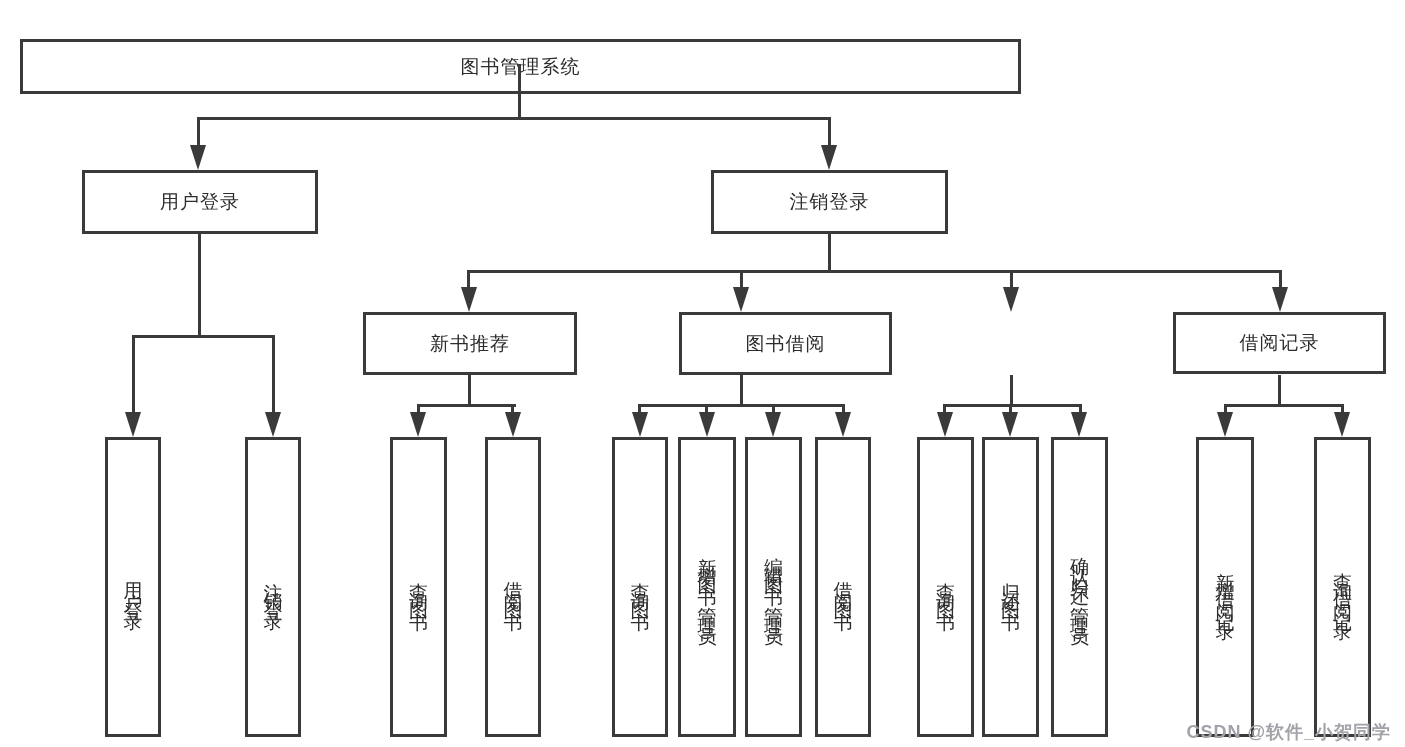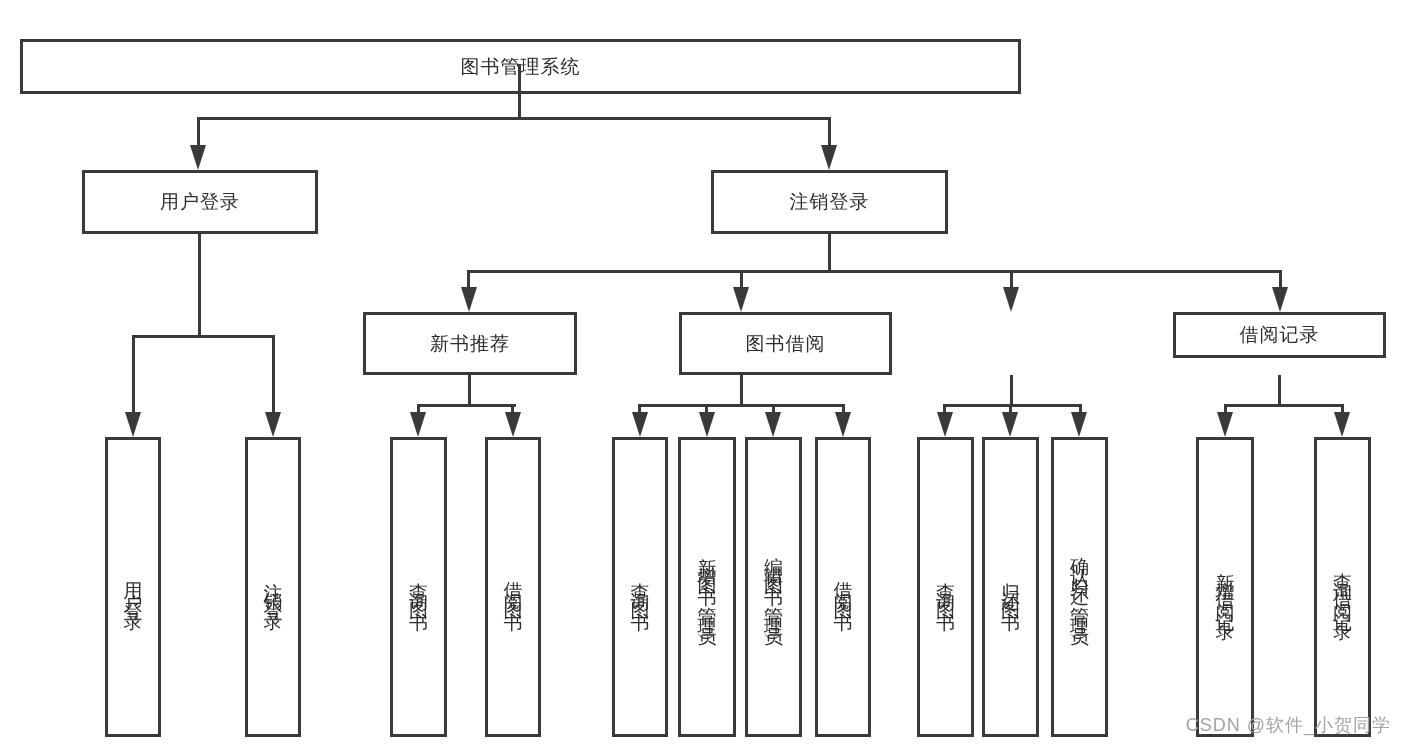--- a/index.html
+++ b/index.html
@@ -21,23 +21,24 @@
     white-space:nowrap;
   }
   .lv{position:absolute;width:3px;background:var(--line,#3a3a3a);}
   .lh{position:absolute;height:3px;background:var(--line,#3a3a3a);}
   .tri{
     position:absolute;width:0;height:0;
     border-left:8px solid transparent;border-right:8px solid transparent;
     border-top:25px solid var(--line,#3a3a3a);
   }
   .watermark{
-    position:absolute;right:14px;bottom:10px;
+    position:absolute;right:14px;bottom:3px;
     font-size:18px;letter-spacing:1px;
     color:var(--watermark,#a2a2a9);
+    font-weight:bold;
   }
 </style>
 </head>
 <body>
 
 <div id="canvas">
 
   <div class="box h" style="left:20px;top:11px;width:1001px;height:55px;margin-top:28px;">
     <span>图书管理系统</span>
   </div>
@@ -79,21 +80,21 @@
     <div class="lv" style="left:1279px;top:270px;height:19px;"></div>
     <div class="tri" style="left:1272px;top:287px;"></div>
   </div>
 
   <div class="box h" style="left:363px;top:312px;width:214px;height:63px;">
     <span>新书推荐</span>
   </div>
   <div class="box h" style="left:635px;top:312px;width:213px;height:63px;margin-left:44px;">
     <span>图书借阅</span>
   </div>
-  <div class="box h" style="left:1173px;top:312px;width:213px;height:46px;">
+  <div class="box h" style="left:1173px;top:312px;width:213px;height:62px;">
     <span>借阅记录</span>
   </div>
 
   <div>
     <div class="lv" style="left:468px;top:375px;height:32px;"></div>
     <div class="lh" style="left:417px;top:404px;width:99px;"></div>
     <div class="lv" style="left:417px;top:404px;height:10px;"></div>
     <div class="tri" style="left:410px;top:412px;"></div>
     <div class="lv" style="left:511px;top:404px;height:10px;"></div>
     <div class="tri" style="left:505px;top:412px;"></div>

